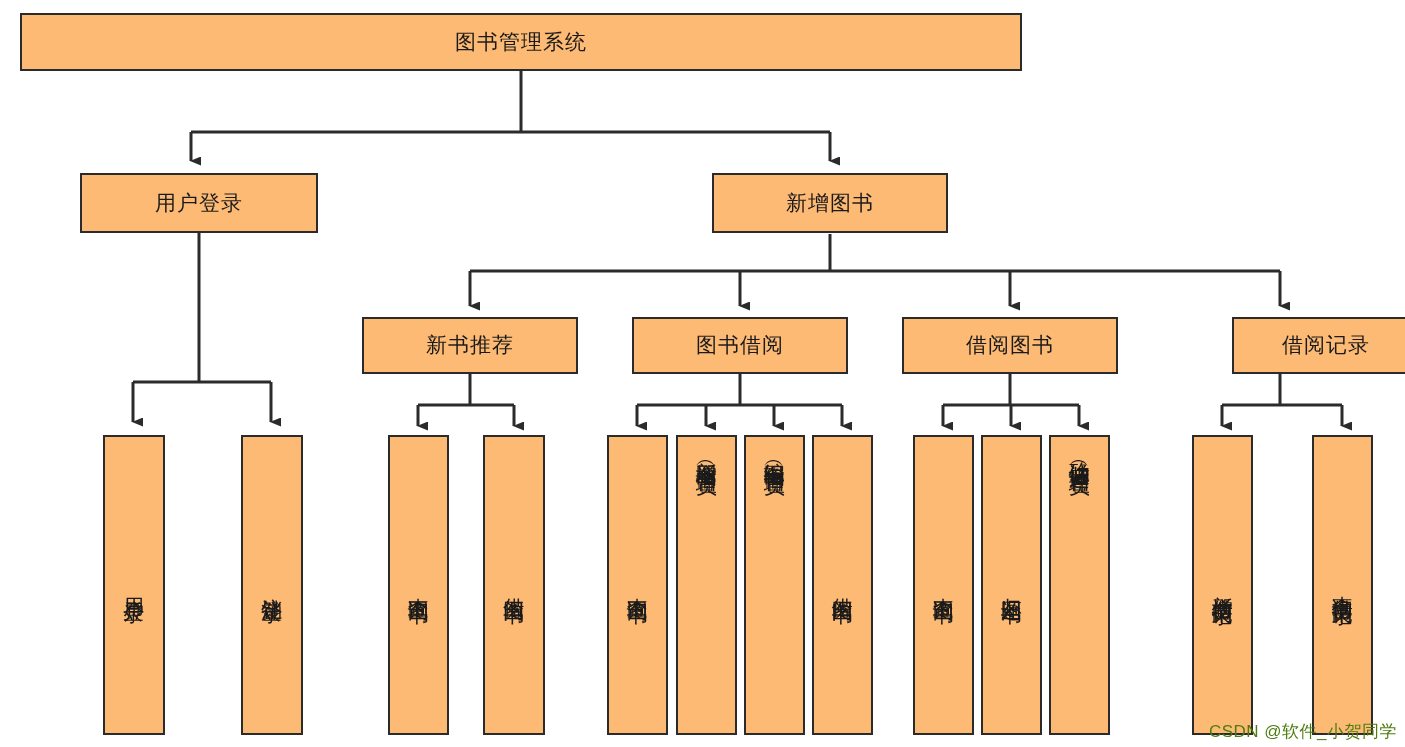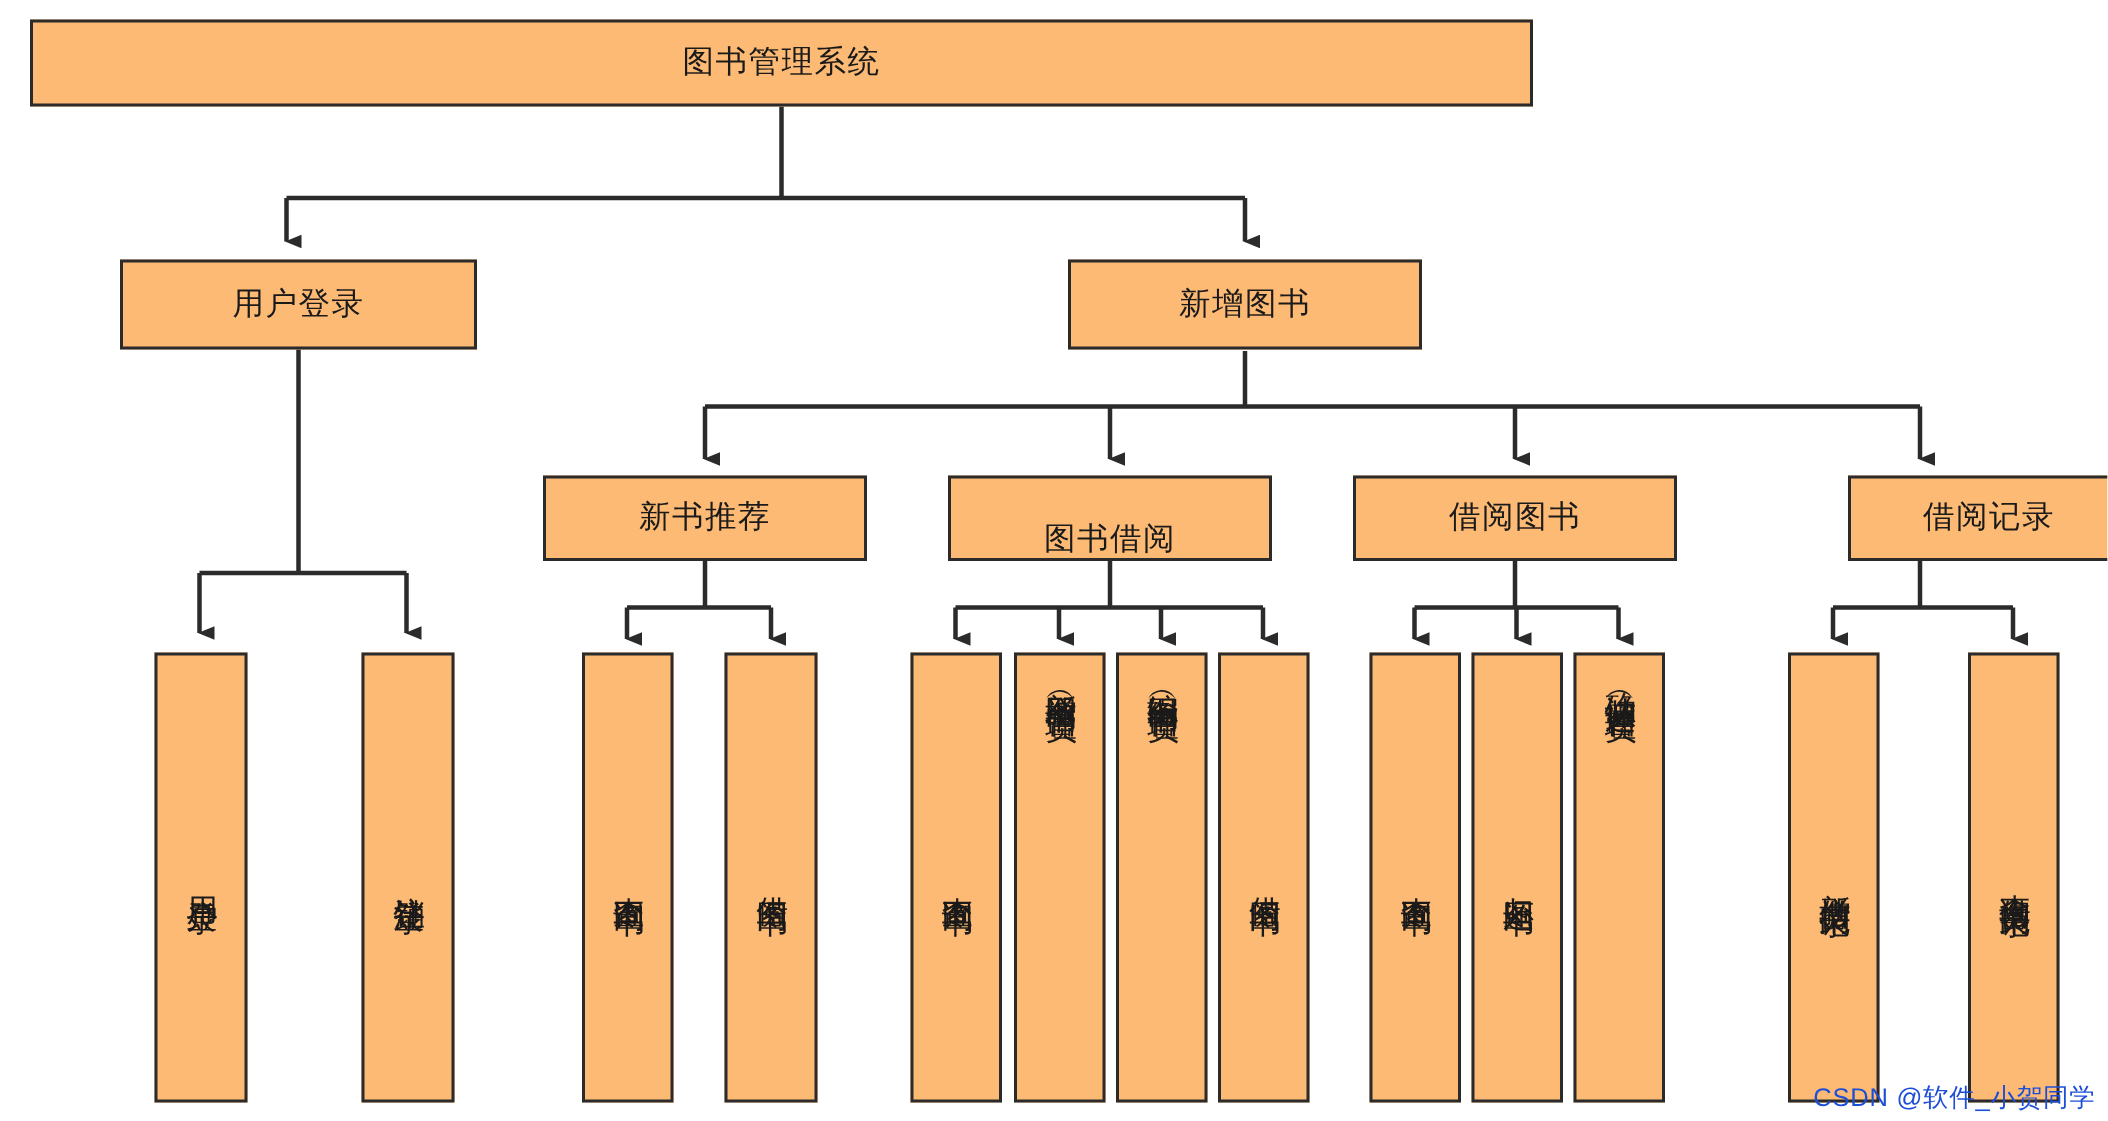--- a/index.html
+++ b/index.html
@@ -56,21 +56,21 @@
   }
   .leaf-box.center-v {
     align-items: center;
     padding-top: 0;
   }
   #watermark {
     position: absolute;
     right: 8px;
     bottom: 4px;
     font-size: 17px;
-    color: #1d4ed8;
+    color: #4d7c0f;
     white-space: nowrap;
     letter-spacing: 0.5px;
   }
 </style>
 </head>
 <body>
 
 <div id="canvas">
 
   <svg id="diagram-svg" viewBox="0 0 1405 747" xmlns="http://www.w3.org/2000/svg">
@@ -135,21 +135,21 @@
   </div>
 
   <div class="node-box" style="left:712px; top:173px; width:236px; height:60px;">
     <span class="node-label-h">新增图书</span>
   </div>
 
   <div class="node-box" style="left:362px; top:317px; width:216px; height:57px;align-items:center;">
     <span class="node-label-h">新书推荐</span>
   </div>
 
-  <div class="node-box" style="left:632px; top:317px; width:216px; height:57px;align-items:flex-end;">
+  <div class="node-box" style="left:632px; top:317px; width:216px; height:57px;">
     <span class="node-label-h">图书借阅</span>
   </div>
 
   <div class="node-box" style="left:902px; top:317px; width:216px; height:57px;">
     <span class="node-label-h">借阅图书</span>
   </div>
 
   <div class="node-box" style="left:1232px; top:317px; width:188px; height:57px;justify-content:center;">
     <span class="node-label-h">借阅记录</span>
   </div>

